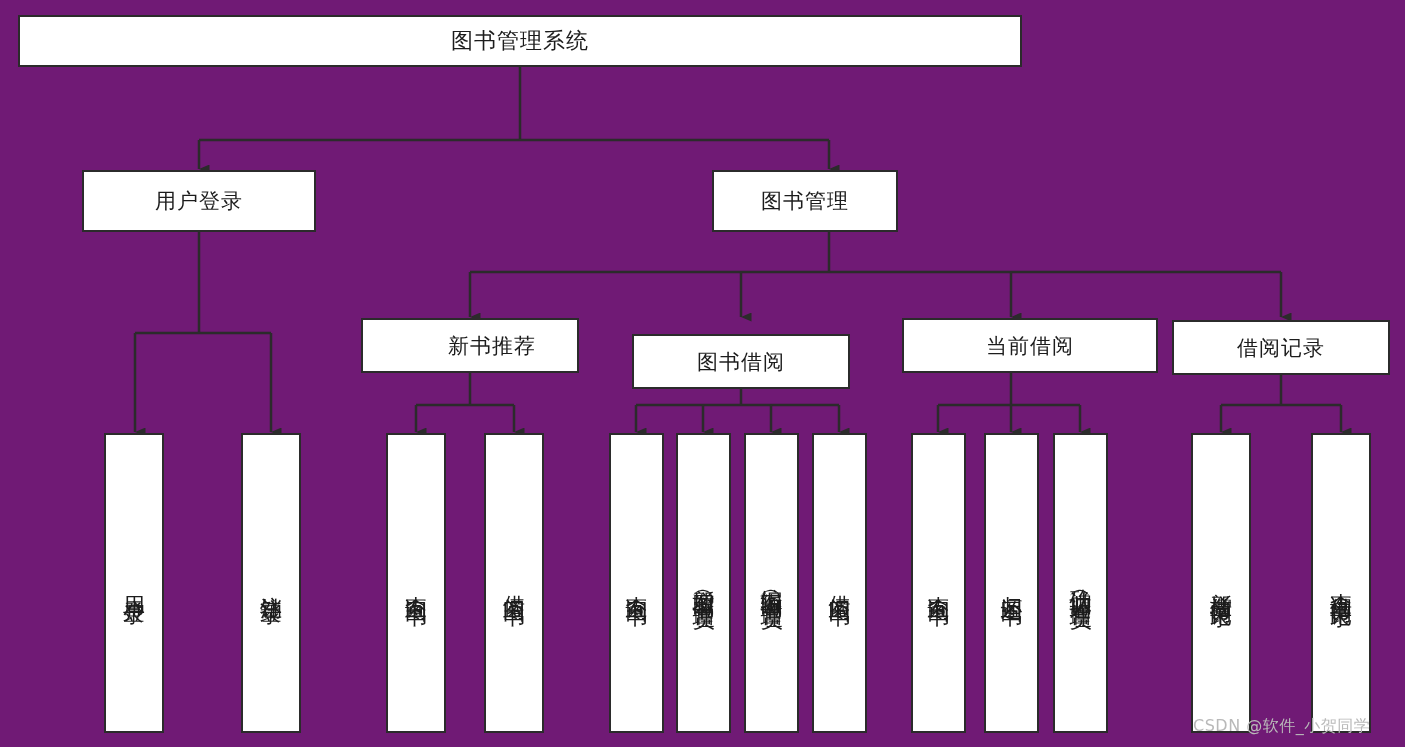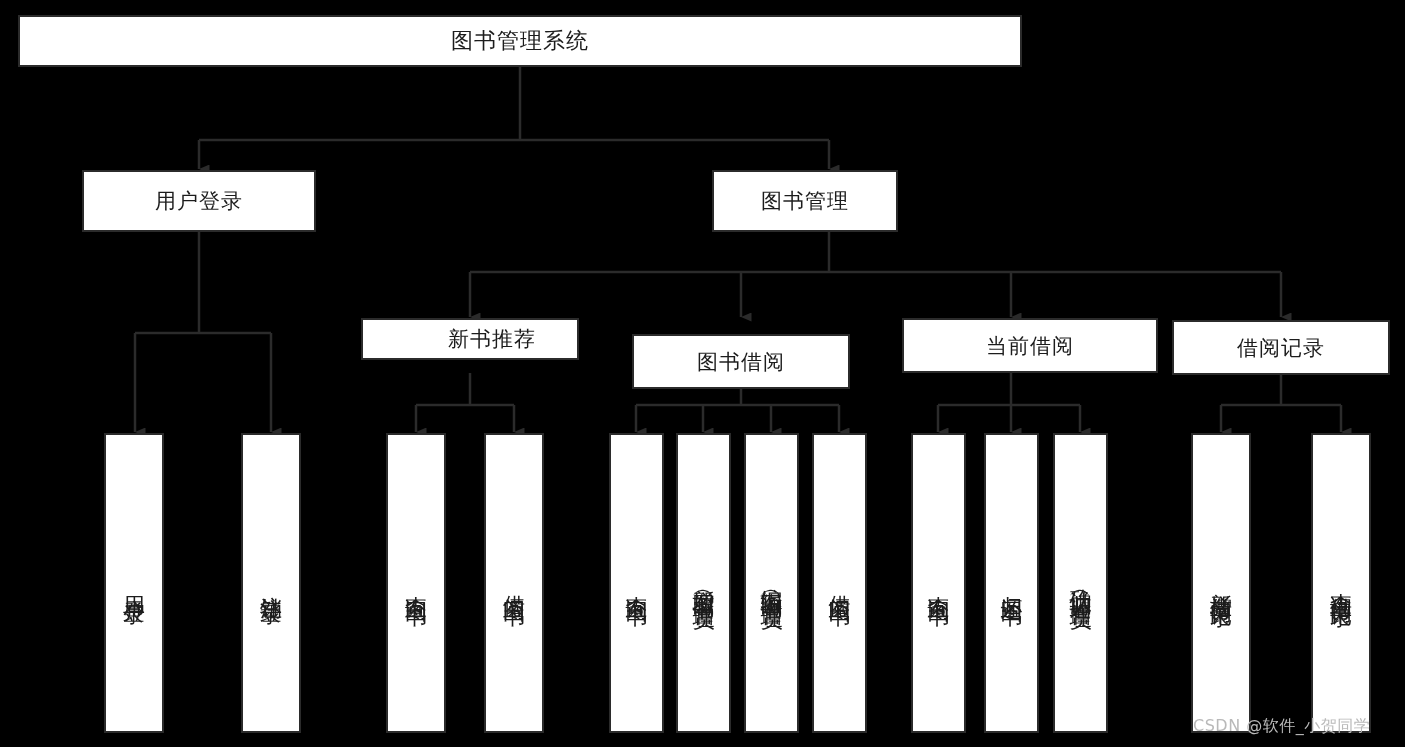--- a/index.html
+++ b/index.html
@@ -7,21 +7,21 @@
     padding: 0;
     background: #ffffff;
   }
   body {
     font-family: "DejaVu Sans", "Liberation Sans", sans-serif;
   }
   #canvas {
     position: relative;
     width: 1405px;
     height: 747px;
-    background: #000000;
+    background: #701a75;
     overflow: hidden;
   }
   #wires {
     position: absolute;
     left: 0; top: 0;
     width: 1405px;
     height: 747px;
   }
   .node {
     position: absolute;
@@ -118,21 +118,21 @@
 
   <div id="level2-host">
       <div class="node horiz" style="left: 82px; top: 170px; width: 234px; height: 62px;">
         <span>用户登录</span>
       </div>
       <div class="node horiz" style="left: 712px; top: 170px; width: 186px; height: 62px;">
         <span>图书管理</span>
       </div>
     </div>
   <div id="level3-host">
-      <div class="node horiz" style="left: 361px; top: 318px; width: 218px; height: 42px; padding-left: 44px;">
+      <div class="node horiz" style="left: 361px; top: 318px; width: 218px; height: 55px; padding-left: 44px;">
         <span>新书推荐</span>
       </div>
       <div class="node horiz" style="left: 632px; top: 334px; width: 218px; height: 55px; text-align: right;">
         <span>图书借阅</span>
       </div>
       <div class="node horiz" style="left: 902px; top: 318px; width: 256px; height: 55px;">
         <span>当前借阅</span>
       </div>
       <div class="node horiz" style="left: 1172px; top: 320px; width: 218px; height: 55px;">
         <span>借阅记录</span>

